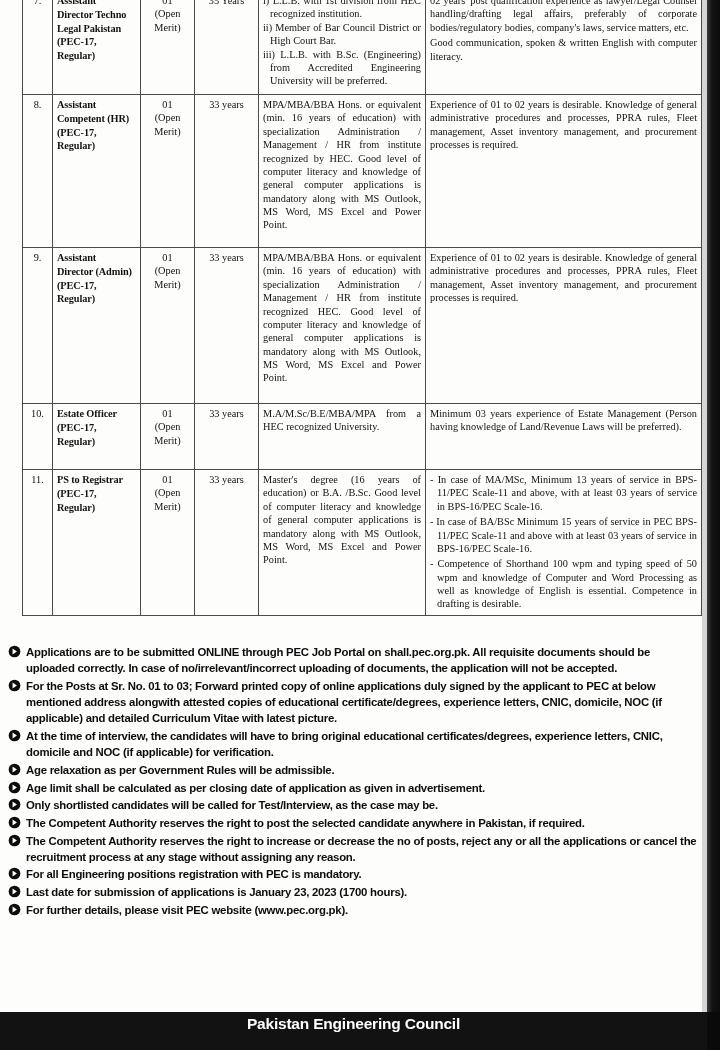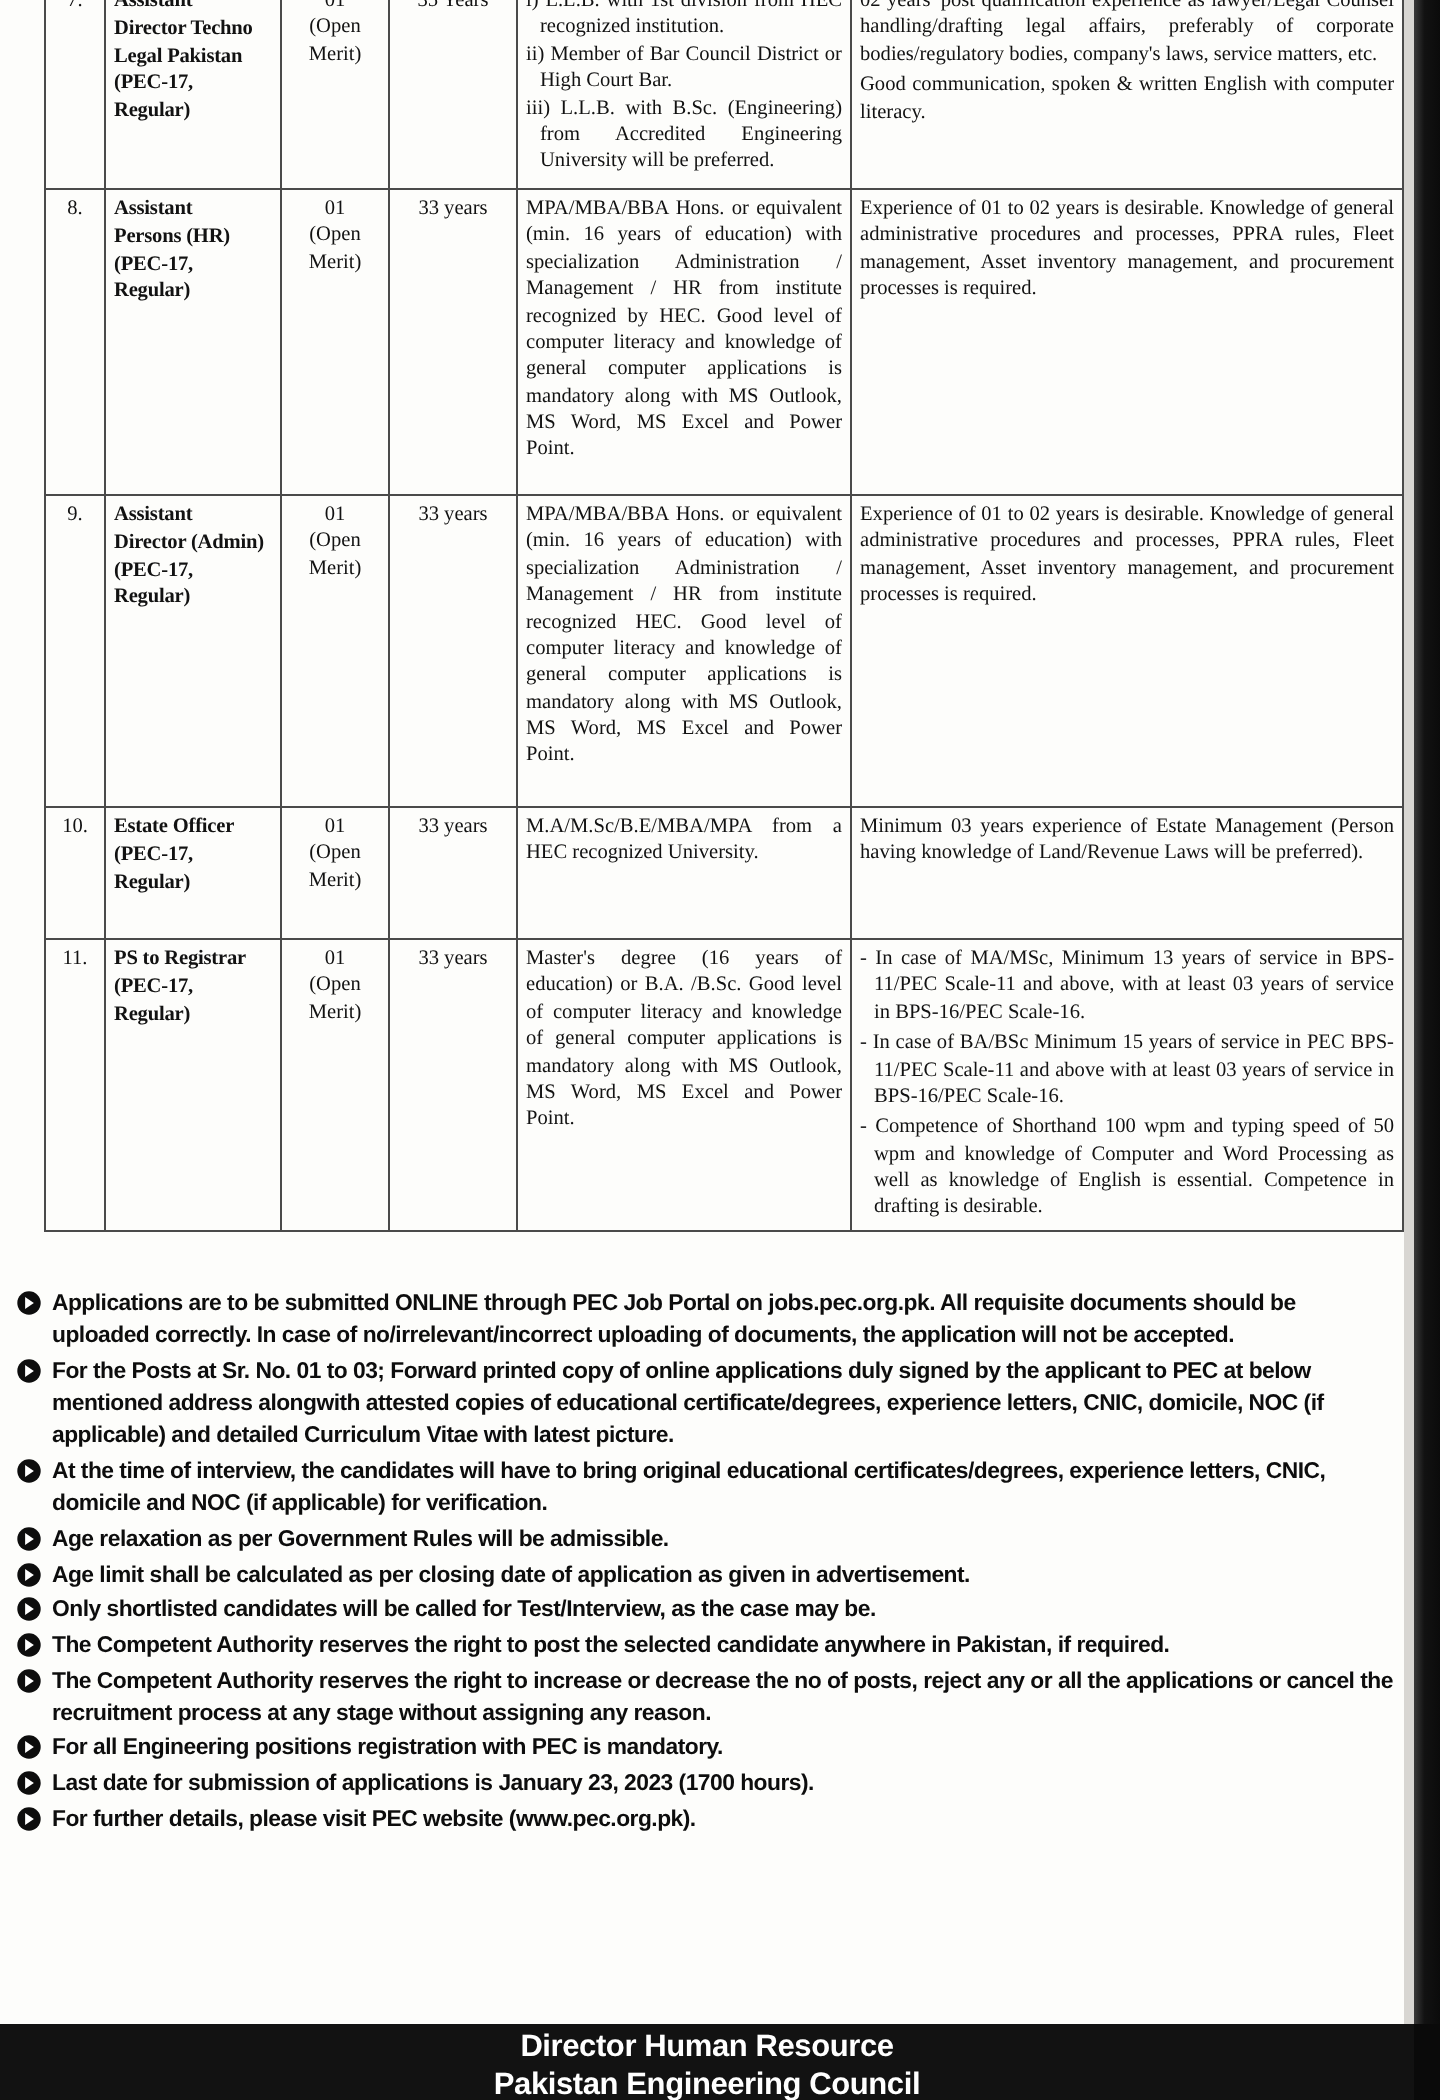--- a/index.html
+++ b/index.html
@@ -199,21 +199,21 @@
           <td class="c-exp">
             <div class="exp-line">02 years' post qualification experience as lawyer/Legal Counsel handling/drafting legal affairs, preferably of corporate bodies/regulatory bodies, company's laws, service matters, etc.</div>
             <div class="exp-line">Good communication, spoken &amp; written English with computer literacy.</div>
           </td>
         </tr>
 
         <tr class="row-tall-b">
           <td class="c-sr">8.</td>
           <td class="c-post">
             <div class="post-title">Assistant</div>
-            <div class="post-title">Persons (HR)</div>
+            <div class="post-title">Competent (HR)</div>
             <div class="post-title">(PEC-17,</div>
             <div class="post-title">Regular)</div>
           </td>
           <td class="c-posts">
             <div>01</div>
             <div>(Open</div>
             <div>Merit)</div>
           </td>
           <td class="c-age">33 years</td>
           <td class="c-qual">
@@ -296,21 +296,21 @@
 
   <div class="bullets">
 
     <div class="b-item">
       <span class="b-ico">
         <svg width="13" height="13" viewBox="0 0 16 16">
             <circle cx="8" cy="8" r="7.2" fill="#0d0d0d"></circle>
             <path d="M5.6 4.3 L11 8 L5.6 11.7 Z" fill="#ffffff"></path>
           </svg>
       </span>
-      <span class="b-txt"><span>Applications are to be submitted ONLINE through PEC Job Portal on </span><b>jobs.pec.org.pk.</b><span> All requisite documents should be uploaded correctly. In case of no/irrelevant/incorrect uploading of documents, the application will not be accepted.</span></span>
+      <span class="b-txt"><span>Applications are to be submitted ONLINE through PEC Job Portal on </span><b>shall.pec.org.pk.</b><span> All requisite documents should be uploaded correctly. In case of no/irrelevant/incorrect uploading of documents, the application will not be accepted.</span></span>
     </div>
 
     <div class="b-item">
       <span class="b-ico">
         <svg width="13" height="13" viewBox="0 0 16 16">
             <circle cx="8" cy="8" r="7.2" fill="#0d0d0d"></circle>
             <path d="M5.6 4.3 L11 8 L5.6 11.7 Z" fill="#ffffff"></path>
           </svg>
       </span>
       <span class="b-txt"><span>For the Posts at Sr. No. 01 to 03; Forward printed copy of online applications duly signed by the applicant to PEC at below mentioned address alongwith attested copies of educational certificate/degrees, experience letters, CNIC, domicile, NOC (if applicable) and detailed Curriculum Vitae with latest picture.</span></span>
@@ -405,19 +405,18 @@
             <path d="M5.6 4.3 L11 8 L5.6 11.7 Z" fill="#ffffff"></path>
           </svg>
       </span>
       <span class="b-txt"><span>For further details, please visit PEC website </span><b>(www.pec.org.pk).</b></span>
     </div>
 
   </div>
 
   <div class="footer">
     <div class="footer-inner">
-      <div>Director Human Resource</div>
       <div class="footer-line2">Pakistan Engineering Council</div>
     </div>
     <div class="footer-edge"></div>
   </div>
 
 </div>
 
 </body></html>

